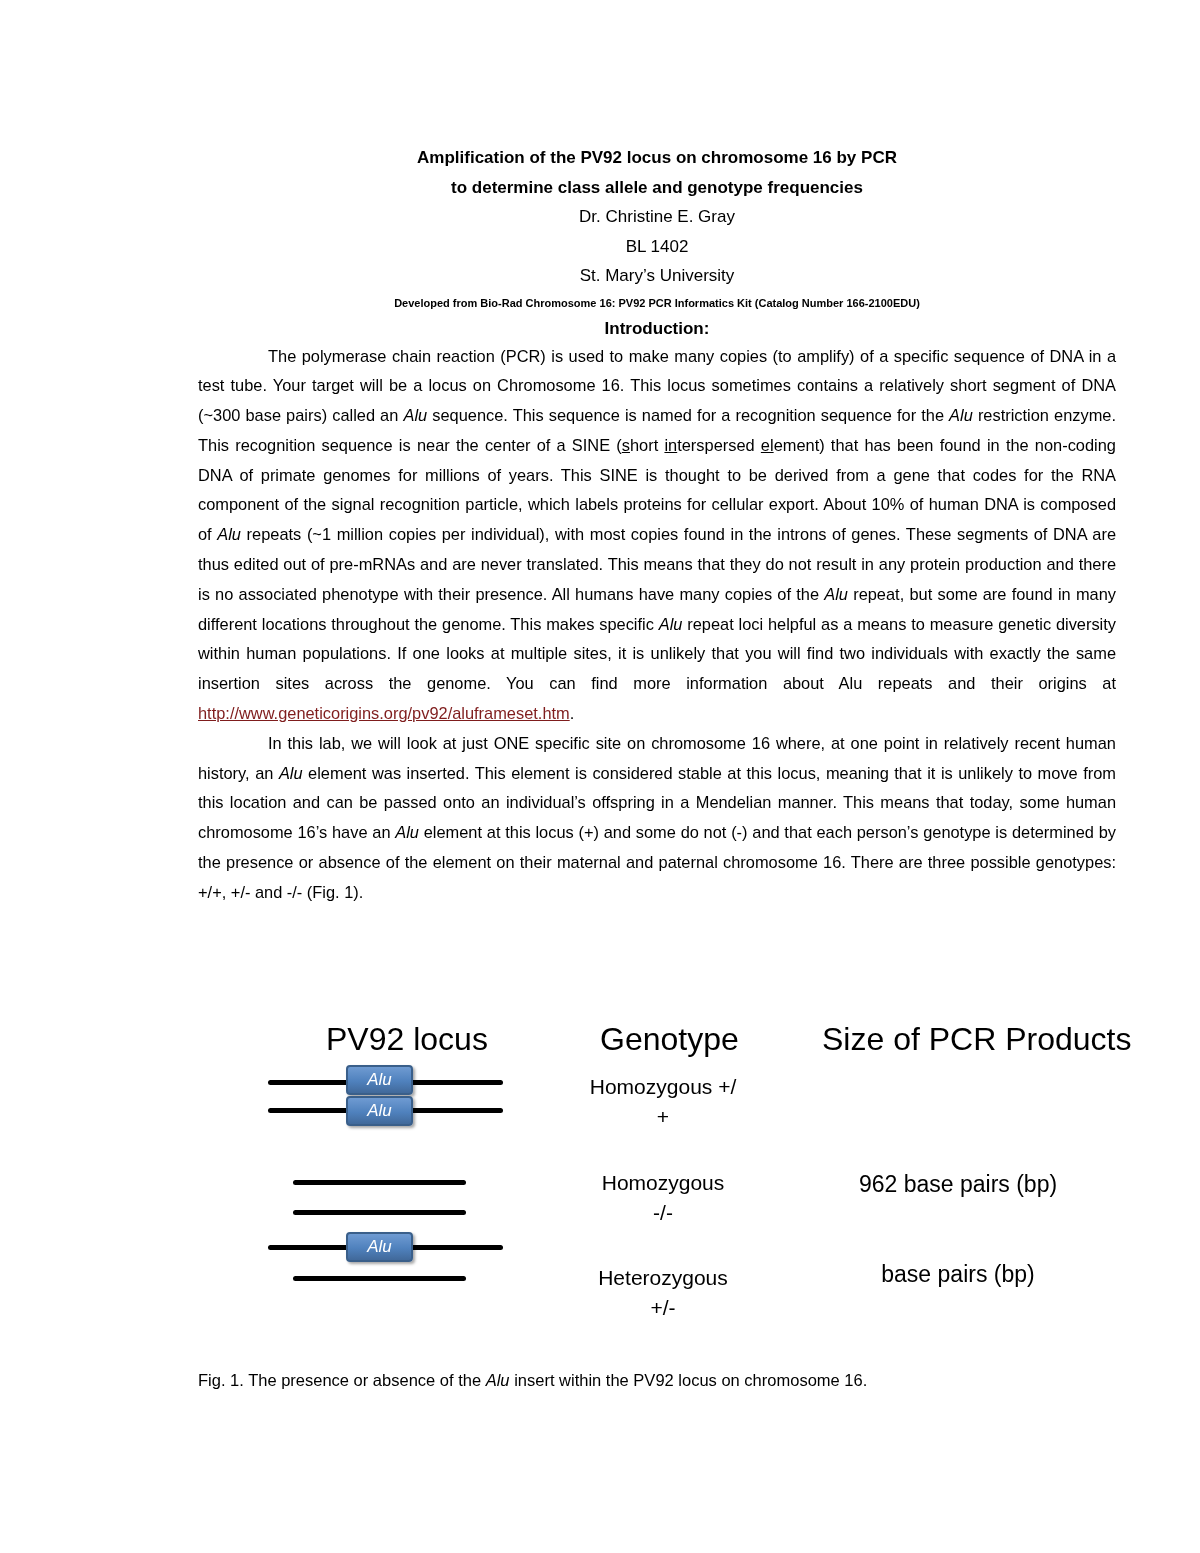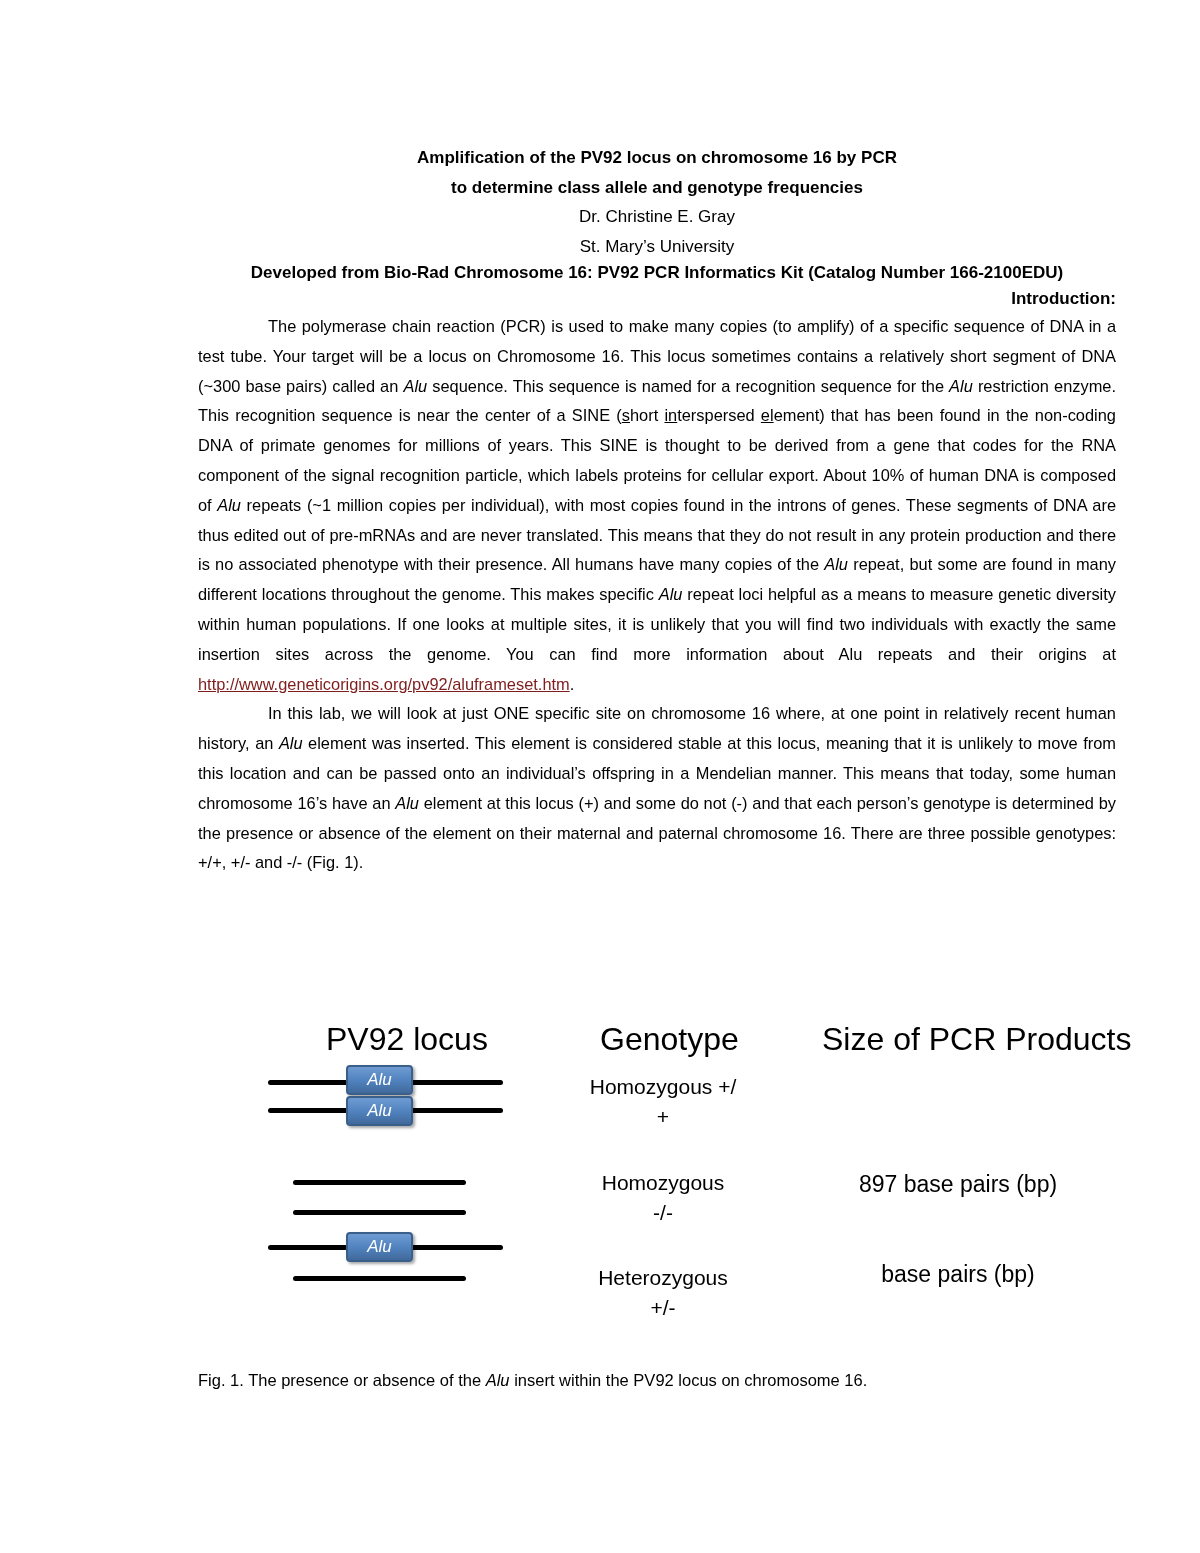--- a/index.html
+++ b/index.html
@@ -16,27 +16,27 @@
   }
   .content {
     position: absolute;
     left: 142px;
     top: 143px;
     width: 918px;
   }
   .doc-header p { margin: 0; text-align: center; }
   .title-line { font-size: 17px; line-height: 29.5px; }
   .bold { font-weight: bold; }
-  .source-note { font-size: 17px; font-weight: bold; line-height: 24px; }
+  .source-note { font-size: 11px; font-weight: bold; line-height: 24px; }
   .intro-heading {
     margin: 0;
     font-size: 17px;
     font-weight: bold;
     line-height: 27px;
-    text-align: right;
+    text-align: center;
   }
   .body-para {
     margin: 0;
     font-size: 16.4px;
     line-height: 29.8px;
     text-align: justify;
     text-indent: 70px;
   }
   .seg-italic { font-style: italic; }
   .seg-underline { text-decoration: underline; }
@@ -99,20 +99,21 @@
 </head>
 <body>
 
 <div class="page">
 
   <div class="content">
     <div class="doc-header">
       <p class="title-line bold">Amplification of the PV92 locus on chromosome 16 by PCR</p>
       <p class="title-line bold">to determine class allele and genotype frequencies</p>
       <p class="title-line">Dr. Christine E. Gray</p>
+      <p class="title-line">BL 1402</p>
       <p class="title-line">St. Mary’s University</p>
       <p class="source-note">Developed from Bio-Rad Chromosome 16:  PV92 PCR Informatics Kit (Catalog Number 166-2100EDU)</p>
     </div>
 
     <h2 class="intro-heading">Introduction:</h2>
     <p class="body-para"><span>The polymerase chain reaction (PCR) is used to make many copies (to amplify) of a specific sequence of DNA in a test tube.  Your target will be a locus on Chromosome 16.  This locus sometimes contains a relatively short segment of DNA (~300 base pairs) called an </span><span class="seg-italic">Alu</span><span> sequence.  This sequence is named for a recognition sequence for the </span><span class="seg-italic">Alu</span><span> restriction enzyme.  This recognition sequence is near the center of a SINE (</span><span class="seg-underline">s</span><span>hort </span><span class="seg-underline">in</span><span>terspersed </span><span class="seg-underline">el</span><span>ement) that has been found in the non-coding DNA of primate genomes for millions of years.  This SINE is thought to be derived from a gene that codes for the RNA component of the signal recognition particle, which labels proteins for cellular export.  About 10% of human DNA is composed of </span><span class="seg-italic">Alu</span><span> repeats (~1 million copies per individual), with most copies found in the introns of genes.  These segments of DNA are thus edited out of pre-mRNAs and are never translated.  This means that they do not result in any protein production and there is no associated phenotype with their presence.  All humans have many copies of the </span><span class="seg-italic">Alu</span><span> repeat, but some are found in many different locations throughout the genome.  This makes specific </span><span class="seg-italic">Alu</span><span> repeat loci helpful as a means to measure genetic diversity within human populations.  If one looks at multiple sites, it is unlikely that you will find two individuals with exactly the same insertion sites across the genome.  You can find more information about Alu repeats and their origins at </span><a class="seg-link" href="#">http://www.geneticorigins.org/pv92/aluframeset.htm</a><span>.</span></p>
     <p class="body-para"><span>In this lab, we will look at just ONE specific site on chromosome 16 where, at one point in relatively recent human history, an </span><span class="seg-italic">Alu</span><span> element was inserted.  This element is considered stable at this locus, meaning that it is unlikely to move from this location and can be passed onto an individual’s offspring in a Mendelian manner.  This means that today, some human chromosome 16’s have an </span><span class="seg-italic">Alu</span><span> element at this locus (+) and some do not (-) and that each person’s genotype is determined by the presence or absence of the element on their maternal and paternal chromosome 16.  There are three possible genotypes:  +/+, +/- and -/- (Fig. 1).</span></p>
   </div>
 
   <div class="figure1">
@@ -146,21 +147,21 @@
     <div class="geno-cell gc2">
       <div>Homozygous</div>
       <div>-/-</div>
     </div>
     <div class="geno-cell gc3">
       <div>Heterozygous</div>
       <div>+/-</div>
     </div>
 
     <div class="size-cell sc2">
-      <div>897 base pairs (bp)</div>
+      <div>962 base pairs (bp)</div>
       <div></div>
     </div>
     <div class="size-cell sc3">
       <div>base pairs (bp)</div>
     </div>
 
   </div>
 
   <p class="fig-caption"><span>Fig. 1.  The presence or absence of the </span><span class="seg-italic">Alu</span><span> insert within the PV92 locus on chromosome 16.</span></p>
 

